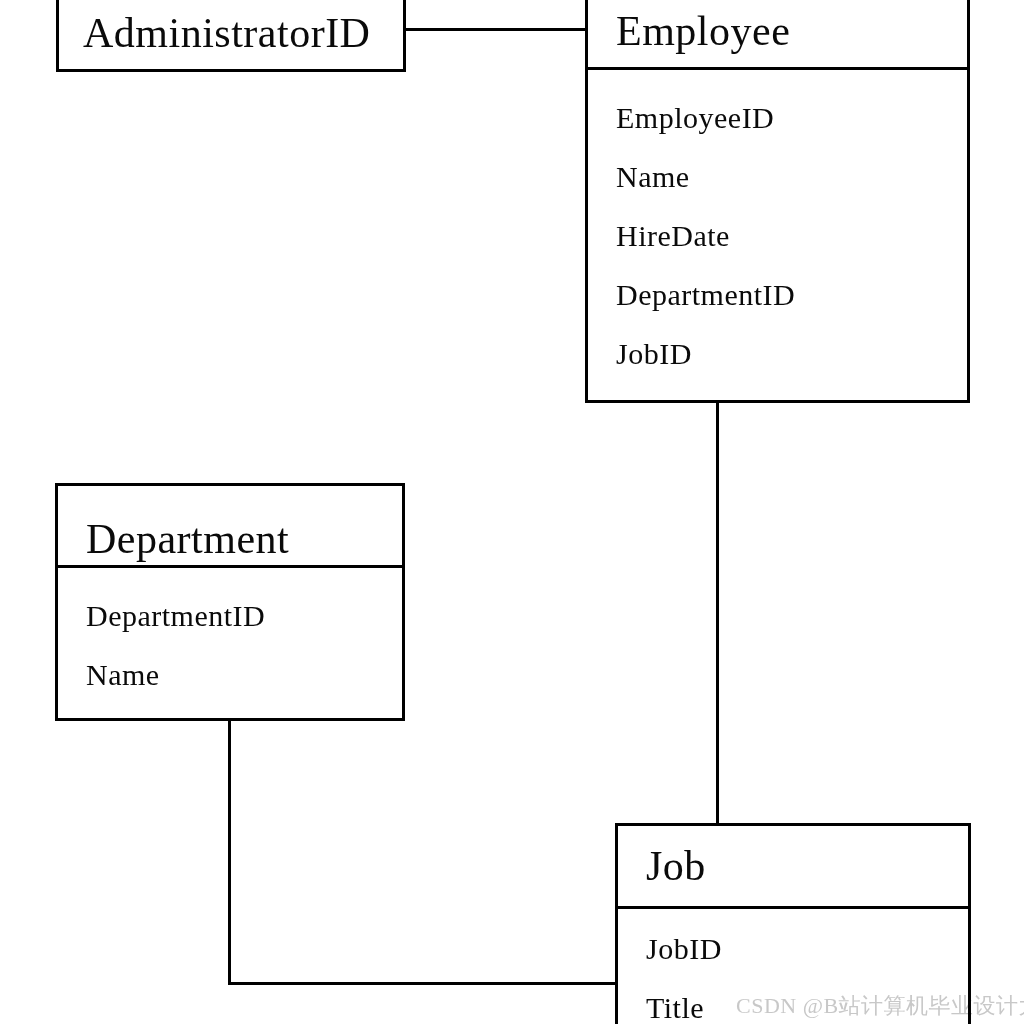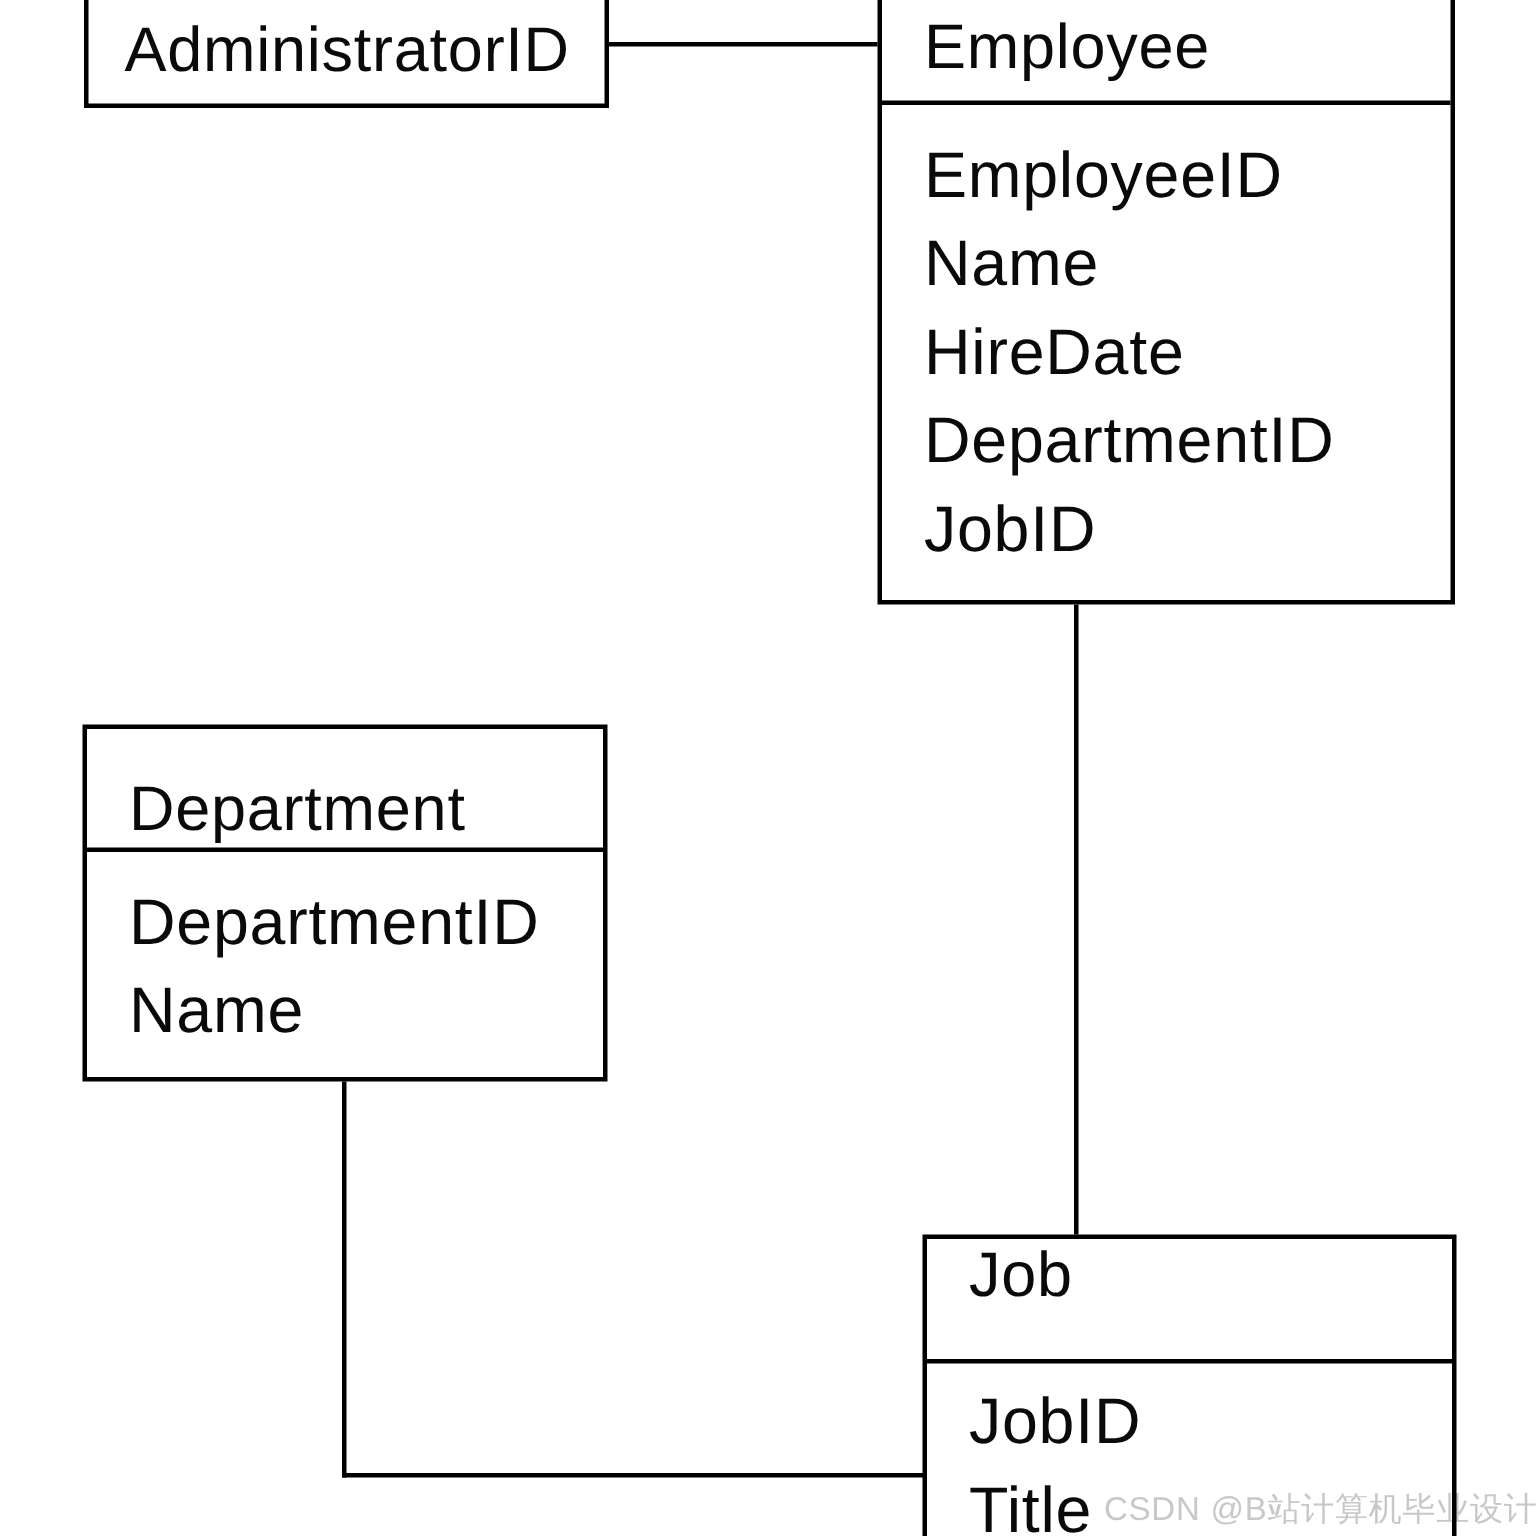--- a/index.html
+++ b/index.html
@@ -1,40 +1,40 @@
 <!DOCTYPE html>
 <html><head>
 <meta charset="utf-8">
 <style>
   * { margin: 0; padding: 0; box-sizing: border-box; }
   html, body { width: 1024px; height: 1024px; overflow: hidden; background: #ffffff; }
   #canvas {
     position: relative;
     width: 1024px; height: 1024px;
     background: #ffffff;
-    font-family: Liberation Sans, sans-serif;
+    font-family: Liberation Serif, serif;
     color: #0a0a0a;
   }
   .entity {
     position: absolute;
     border: 3px solid #000000;
     background: transparent;
     z-index: 2;
   }
   .entity-title {
     font-size: 42px;
     line-height: 44px;
     letter-spacing: 0.5px;
     padding-left: 28px;
     border-bottom: 3px solid #000000;
     white-space: nowrap;
   }
   .entity-title.no-divider { border-bottom: none; }
   .entity-fields {
-    font-size: 43px;
+    font-size: 30px;
     line-height: 59px;
     letter-spacing: 0.5px;
     padding-left: 28px;
     white-space: nowrap;
   }
   .field { white-space: nowrap; }
 
   
   #ent-admin { left: 56px; top: -80px; width: 350px; height: 152px; }
   #ent-admin .entity-title { padding-top: 88px; padding-left: 24px; }
@@ -44,21 +44,21 @@
   #ent-employee .entity-title { height: 97px; padding-top: 36px; }
   #ent-employee .entity-fields { padding-top: 18px; }
 
   
   #ent-department { left: 55px; top: 483px; width: 350px; height: 238px; }
   #ent-department .entity-title { height: 82px; padding-top: 31px; }
   #ent-department .entity-fields { padding-top: 18px; }
 
   
   #ent-job { left: 615px; top: 823px; width: 356px; height: 281px; }
-  #ent-job .entity-title { height: 83px; padding-top: 2px; }
+  #ent-job .entity-title { height: 83px; padding-top: 18px; }
   #ent-job .entity-fields { padding-top: 10px; }
 
   .connector { position: absolute; background: #000000; z-index: 2; }
   #conn-admin-employee { left: 406px; top: 28px; width: 179px; height: 3px; }
   #conn-employee-job   { left: 716px; top: 403px; width: 3px; height: 420px; }
   #conn-dept-job-v     { left: 228px; top: 721px; width: 3px; height: 264px; }
   #conn-dept-job-h     { left: 228px; top: 982px; width: 390px; height: 3px; }
 
   .watermark {
     position: absolute;

